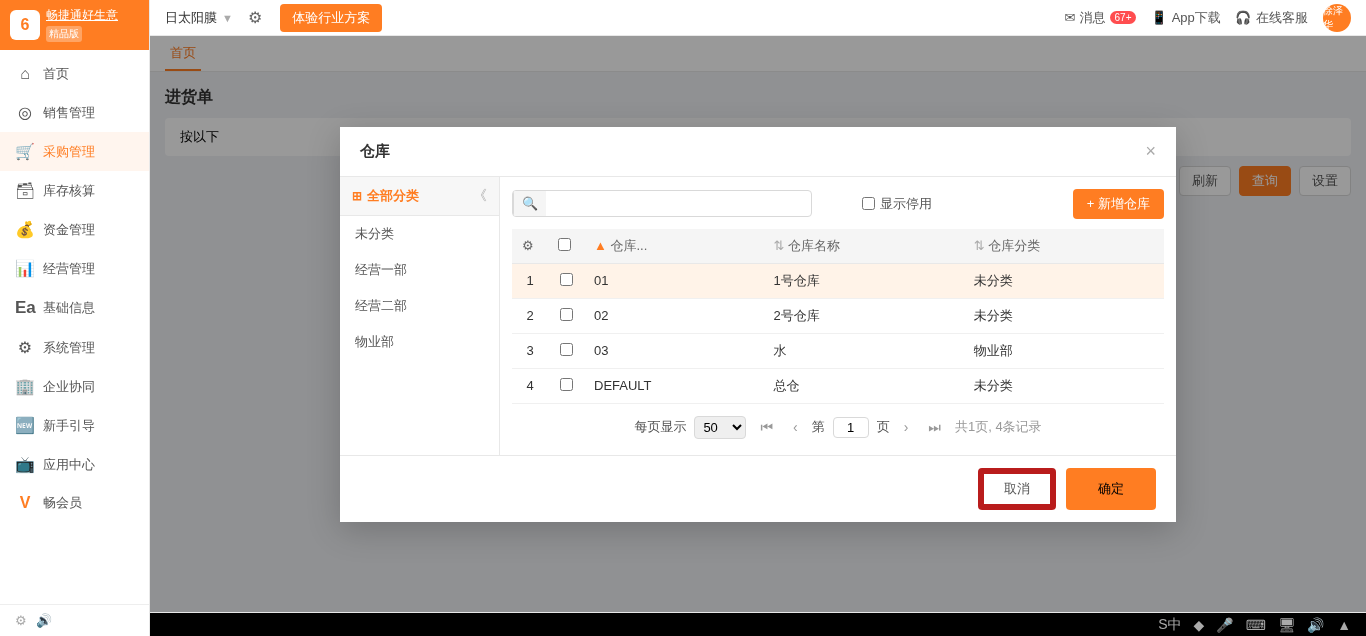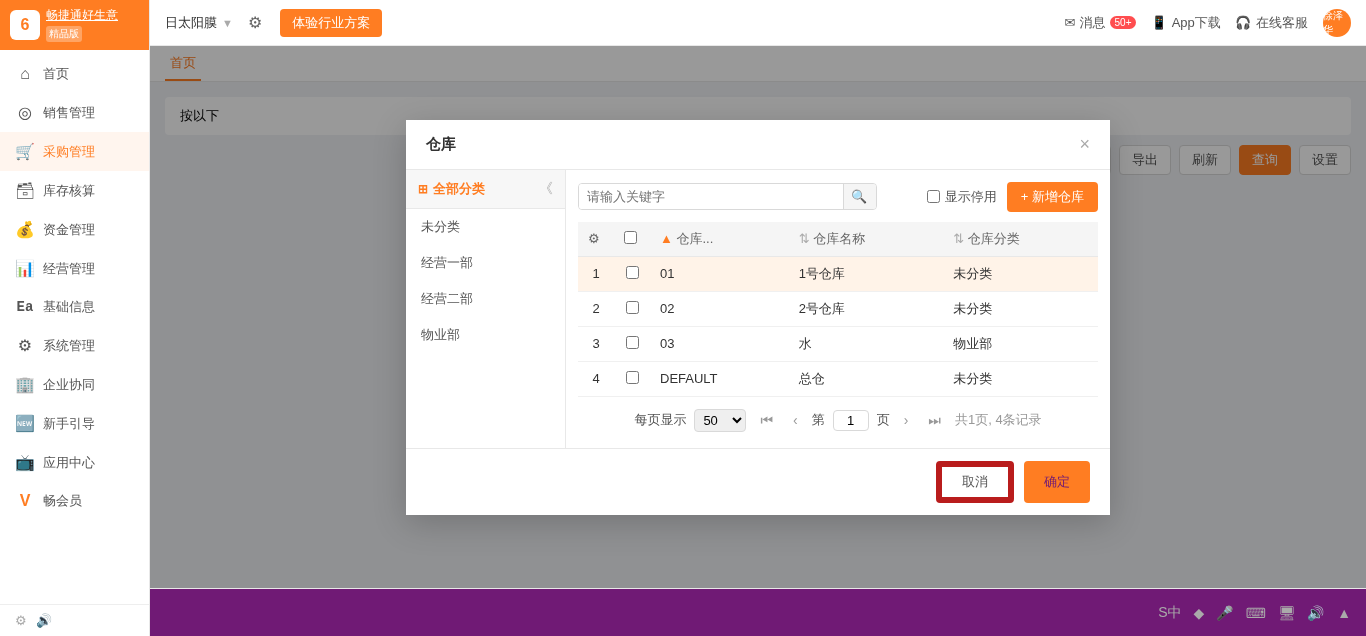--- a/index.html
+++ b/index.html
@@ -46,21 +46,21 @@
       padding: 8px 15px;
       display: flex; align-items: center; gap: 10px;
     }
     .sidebar-collapse-btn { cursor: pointer; color: #aaa; }
 
     
     .main { flex: 1; display: flex; flex-direction: column; overflow: hidden; }
 
     
     .header {
-      height: 46px;
+      height: 36px;
       background: #fff;
       border-bottom: 1px solid #e8e8e8;
       display: flex; align-items: center; padding: 0 15px; gap: 10px;
       flex-shrink: 0;
     }
     .header-store-selector {
       display: flex; align-items: center; gap: 5px;
       color: #333; cursor: pointer; font-size: 13px;
     }
     .header-store-selector .chevron { color: #aaa; font-size: 11px; }
@@ -97,21 +97,21 @@
       position: absolute; top: 0; left: 0; right: 0; bottom: 0;
       background: rgba(0,0,0,0.4);
       display: flex; align-items: center; justify-content: center;
       z-index: 100;
     }
 
     
     .modal {
       background: #fff;
       border-radius: 0;
-      width: 704px;
+      width: 836px;
       max-height: 580px;
       display: flex;
       flex-direction: column;
       box-shadow: 0 8px 32px rgba(0,0,0,0.2);
     }
     .modal-header {
       display: flex; align-items: center; justify-content: space-between;
       padding: 14px 20px;
       border-bottom: 1px solid #e8e8e8;
     }
@@ -178,25 +178,25 @@
     .pager-btn { cursor: pointer; color: #999; font-size: 14px; padding: 2px 6px; }
     .pager-input { width: 36px; border: 1px solid #d9d9d9; border-radius: 4px; padding: 2px 6px; text-align: center; font-size: 13px; }
     .pager-total { color: #999; }
 
     .modal-footer {
       padding: 12px 20px;
       border-top: 1px solid #e8e8e8;
       display: flex; justify-content: flex-end; gap: 10px;
     }
     .modal-cancel-btn { border: 6px solid #b91c1c; background: #fff; border-radius: 4px; padding: 6px 20px; cursor: pointer; font-size: 13px; color: #555; }
-    .modal-confirm-btn { background: #ff7d22; color: #701a75; border: none; border-radius: 4px; padding: 6px 20px; cursor: pointer; font-size: 13px; }
+    .modal-confirm-btn { background: #ff7d22; color: #000000; border: none; border-radius: 4px; padding: 6px 32px; cursor: pointer; font-size: 13px; }
 
     
     .statusbar {
-      height: 48px; background: #701a75; border-top: 1px solid #e8e8e8;
+      height: 24px; background: #000000; border-top: 1px solid #e8e8e8;
       display: flex; align-items: center; justify-content: flex-end;
       padding: 0 15px; gap: 12px; font-size: 12px; color: #aaa;
       flex-shrink: 0;
     }
     .statusbar-icon { font-size: 14px; cursor: pointer; }
   </style>
 </head>
 <body>
 
 <div class="sidebar">
@@ -228,21 +228,21 @@
     </div>
     <div class="nav-item">
       <span class="nav-icon">💰</span>
       <span>资金管理</span>
     </div>
     <div class="nav-item">
       <span class="nav-icon">📊</span>
       <span>经营管理</span>
     </div>
     <div class="nav-item">
-      <span class="nav-icon" style="font-style:normal;font-size:14px;font-weight:bold;font-family:Liberation Mono, monospace;">Ea</span>
+      <span class="nav-icon" style="font-style:normal;font-size:17px;font-weight:bold;">Ea</span>
       <span>基础信息</span>
     </div>
     <div class="nav-item">
       <span class="nav-icon">⚙</span>
       <span>系统管理</span>
     </div>
     <div class="nav-item">
       <span class="nav-icon">🏢</span>
       <span>企业协同</span>
     </div>
@@ -272,21 +272,21 @@
       <span>日太阳膜</span>
       <span class="chevron">▼</span>
     </div>
     <span class="header-gear">⚙</span>
     <button class="header-trial-btn">体验行业方案</button>
     <div class="header-spacer"></div>
     <div class="header-actions">
       <div class="header-action-item">
         <span>✉</span>
         <span>消息</span>
-        <span class="badge-red">50+</span>
+        <span class="badge-red">67+</span>
       </div>
       <div class="header-action-item">
         <span>📱</span>
         <span>App下载</span>
       </div>
       <div class="header-action-item">
         <span>🎧</span>
         <span>在线客服</span>
       </div>
       <div class="header-action-item">
@@ -296,20 +296,21 @@
       </div>
     </div>
   </div>
 
   <div class="content">
 
     <div class="page-tabs">
       <span class="page-tab active">首页</span>
     </div>
     <div class="page-content">
+      <div class="page-title">进货单</div>
       <div class="filter-row">
         <span>按以下</span>
       </div>
       <div class="toolbar-row">
         <button class="toolbar-btn">打印</button>
         <button class="toolbar-btn">导出</button>
         <button class="toolbar-btn">刷新</button>
         <button class="toolbar-btn primary">查询</button>
         <button class="toolbar-btn">设置</button>
       </div>
@@ -337,21 +338,20 @@
               <li class="category-item">未分类</li>
               <li class="category-item">经营一部</li>
               <li class="category-item">经营二部</li>
               <li class="category-item">物业部</li>
             </ul>
           </div>
 
           <div class="table-panel">
             <div class="table-toolbar">
               <div class="search-input-wrap">
-                <input class="search-input" type="text" placeholder="请输入关键字" style="">
                 <span class="search-icon-btn">🔍</span>
               </div>
               <label class="show-disabled-cb">
                 <input type="checkbox" style="">
                 <span>显示停用</span>
               </label>
               <button class="new-warehouse-btn">+ 新增仓库</button>
             </div>
 
             <table class="data-table">

